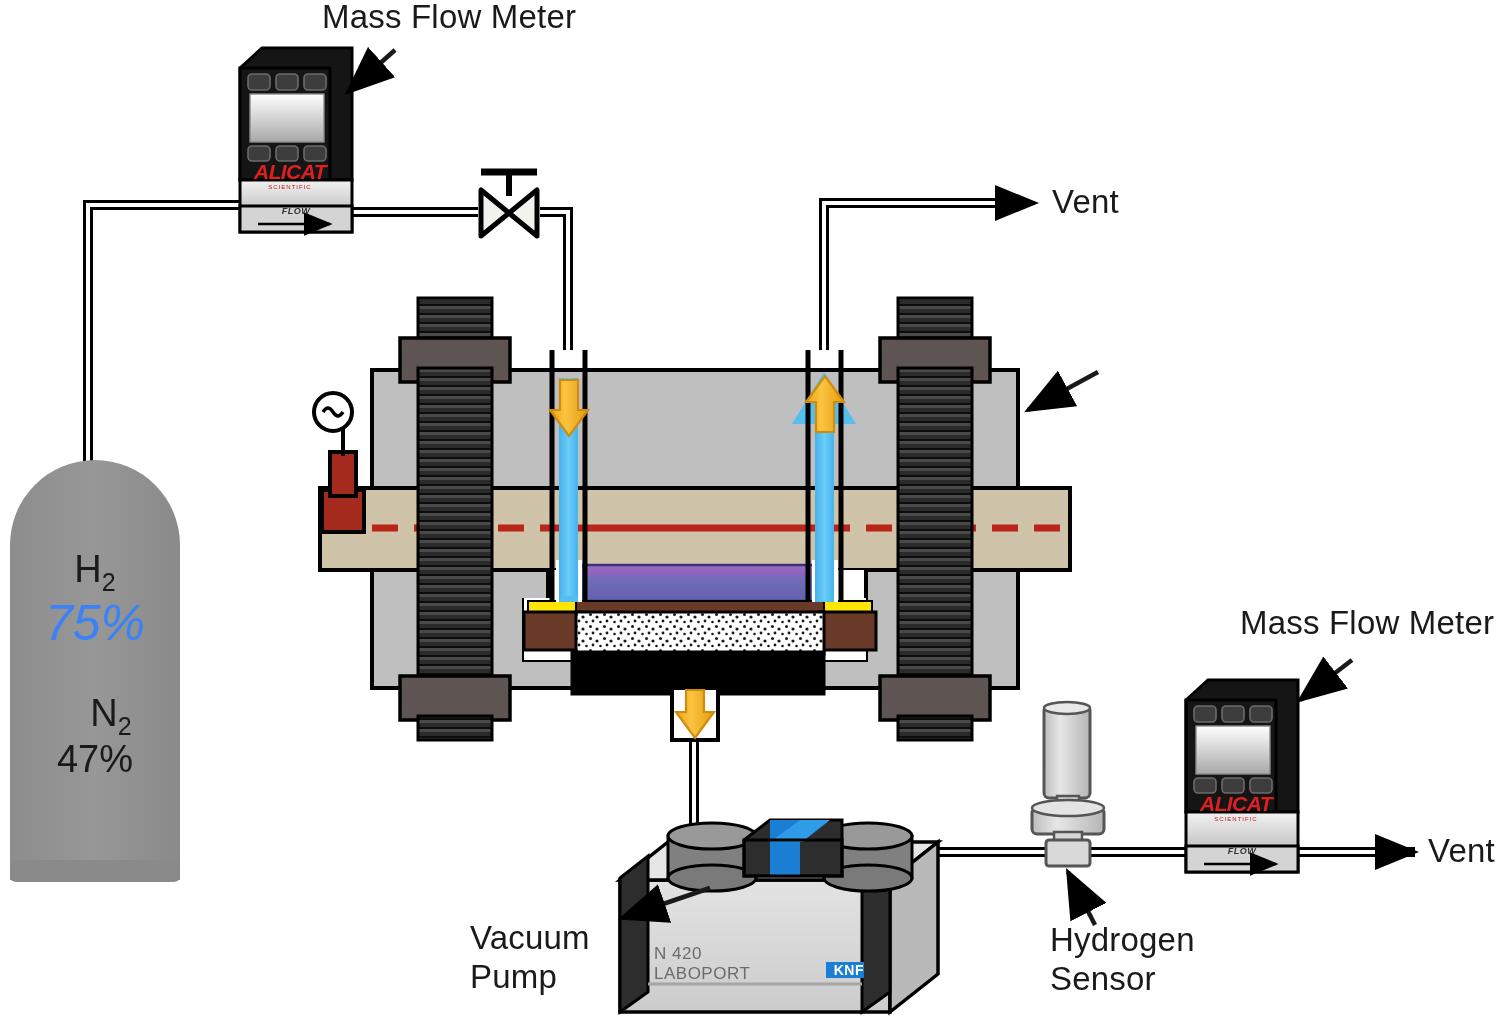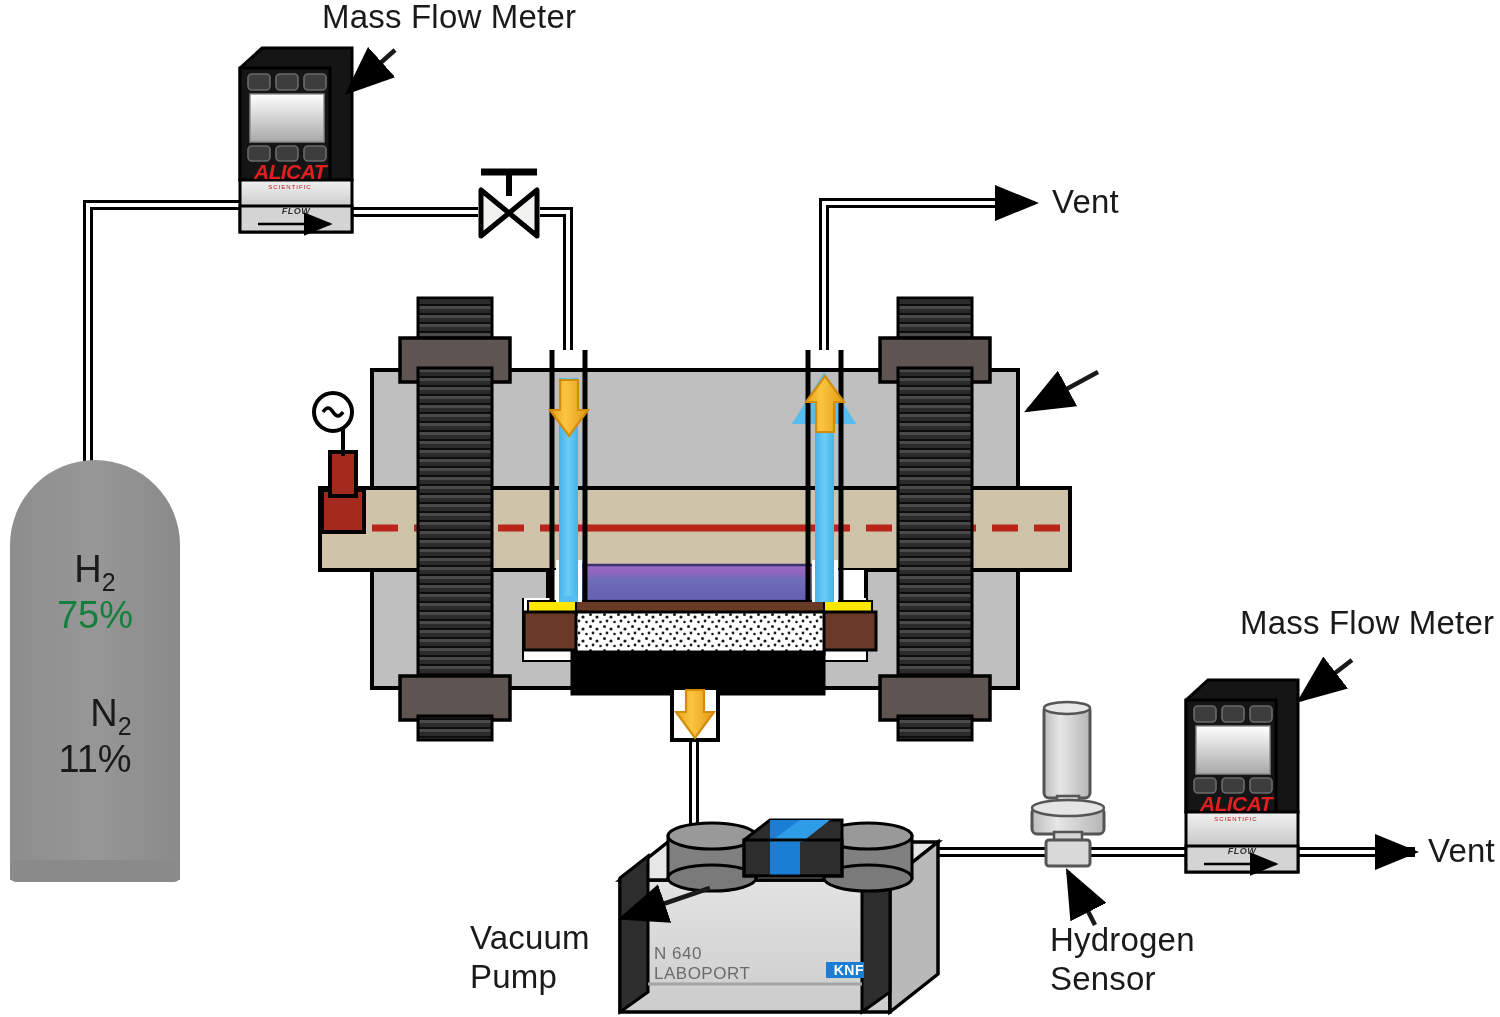--- a/index.html
+++ b/index.html
@@ -285,39 +285,39 @@
 
   <div class="lbl" style="left:470px;top:919px;">Vacuum
 Pump</div>
 
   <div class="lbl" style="left:1050px;top:921px;">Hydrogen
 Sensor</div>
 
   <div style="position:absolute;left:0;top:548px;width:190px;text-align:center;font-size:38px;color:#1a1a1a;">
     <span>H</span><sub style="font-size:25px;">2</sub>
   </div>
-  <div style="position:absolute;left:0;top:594px;width:190px;text-align:center;font-size:38px;color:#15803d;">75%</div>
+  <div style="position:absolute;left:0;top:594px;width:190px;text-align:center;font-size:50px;color:#3b82f6;font-style:italic;">75%</div>
 
   <div style="position:absolute;left:16px;top:692px;width:190px;text-align:center;font-size:38px;color:#1a1a1a;">
     <span>N</span><sub style="font-size:25px;">2</sub>
   </div>
-  <div style="position:absolute;left:0;top:738px;width:190px;text-align:center;font-size:38px;color:#1a1a1a;">11%</div>
+  <div style="position:absolute;left:0;top:738px;width:190px;text-align:center;font-size:38px;color:#1a1a1a;">47%</div>
 
   <div style="position:absolute;left:248px;top:160px;width:84px;text-align:center;">
     <span style="display:inline-block;font-size:21px;font-weight:bold;color:#e02020;font-style:italic;letter-spacing:-0.6px;">ALICAT</span>
     <span style="display:block;font-size:6px;color:#c01414;letter-spacing:1px;">SCIENTIFIC</span>
   </div>
   <div style="position:absolute;left:240px;top:206px;width:112px;text-align:center;font-size:9px;font-weight:bold;
               font-style:italic;color:#333;letter-spacing:0.5px;">FLOW</div>
 
   <div style="position:absolute;left:1194px;top:792px;width:84px;text-align:center;">
     <span style="display:inline-block;font-size:21px;font-weight:bold;color:#e02020;font-style:italic;letter-spacing:-0.6px;">ALICAT</span>
     <span style="display:block;font-size:6px;color:#c01414;letter-spacing:1px;">SCIENTIFIC</span>
   </div>
   <div style="position:absolute;left:1186px;top:846px;width:112px;text-align:center;font-size:9px;font-weight:bold;
               font-style:italic;color:#333;letter-spacing:0.5px;">FLOW</div>
 
-  <div style="position:absolute;left:654px;top:944px;font-size:17px;color:#6b6b6b;letter-spacing:0.5px;">N 640</div>
+  <div style="position:absolute;left:654px;top:944px;font-size:17px;color:#6b6b6b;letter-spacing:0.5px;">N 420</div>
   <div style="position:absolute;left:654px;top:964px;font-size:17px;color:#6b6b6b;letter-spacing:0.5px;">LABOPORT</div>
   <div style="position:absolute;left:826px;top:962px;width:38px;text-align:right;font-size:14px;font-weight:bold;
               color:#ffffff;letter-spacing:0.5px;">KNF</div>
 
 </div>
 
 </body></html>

